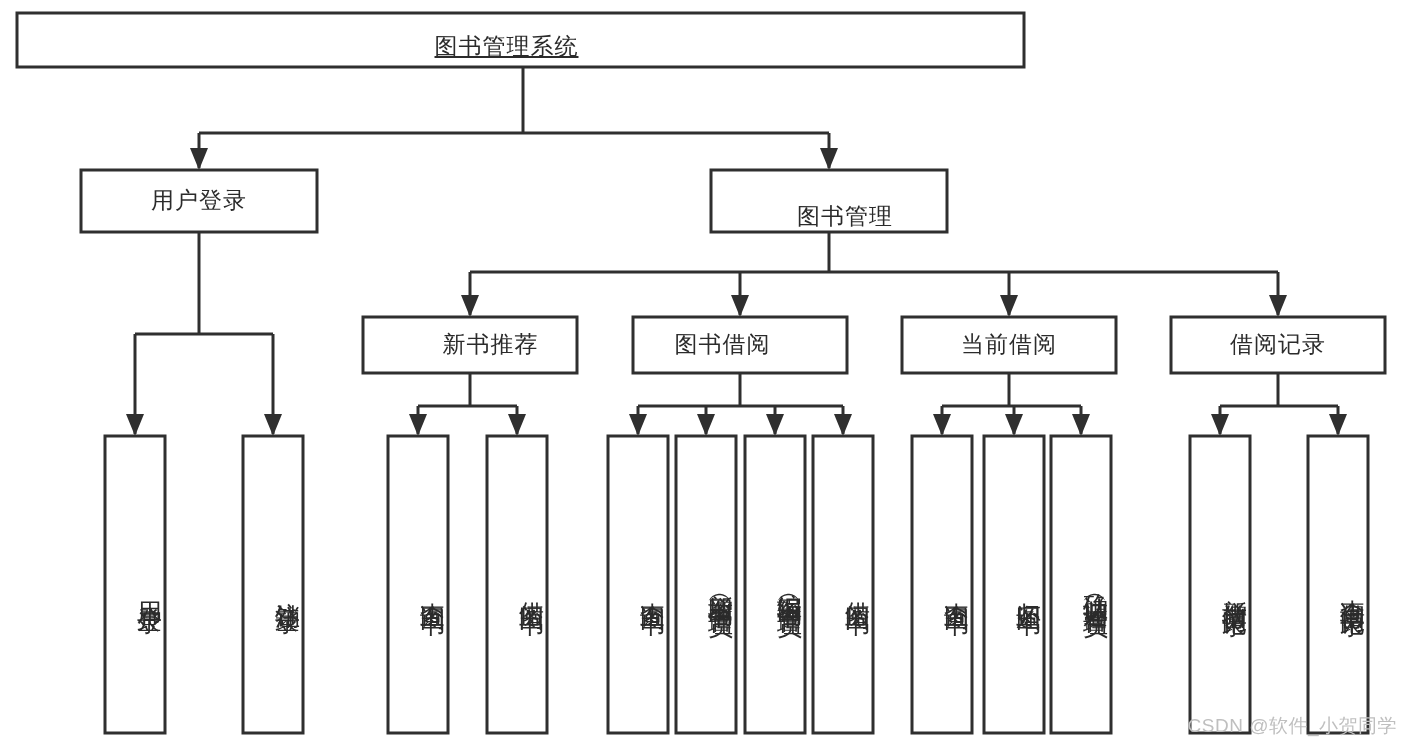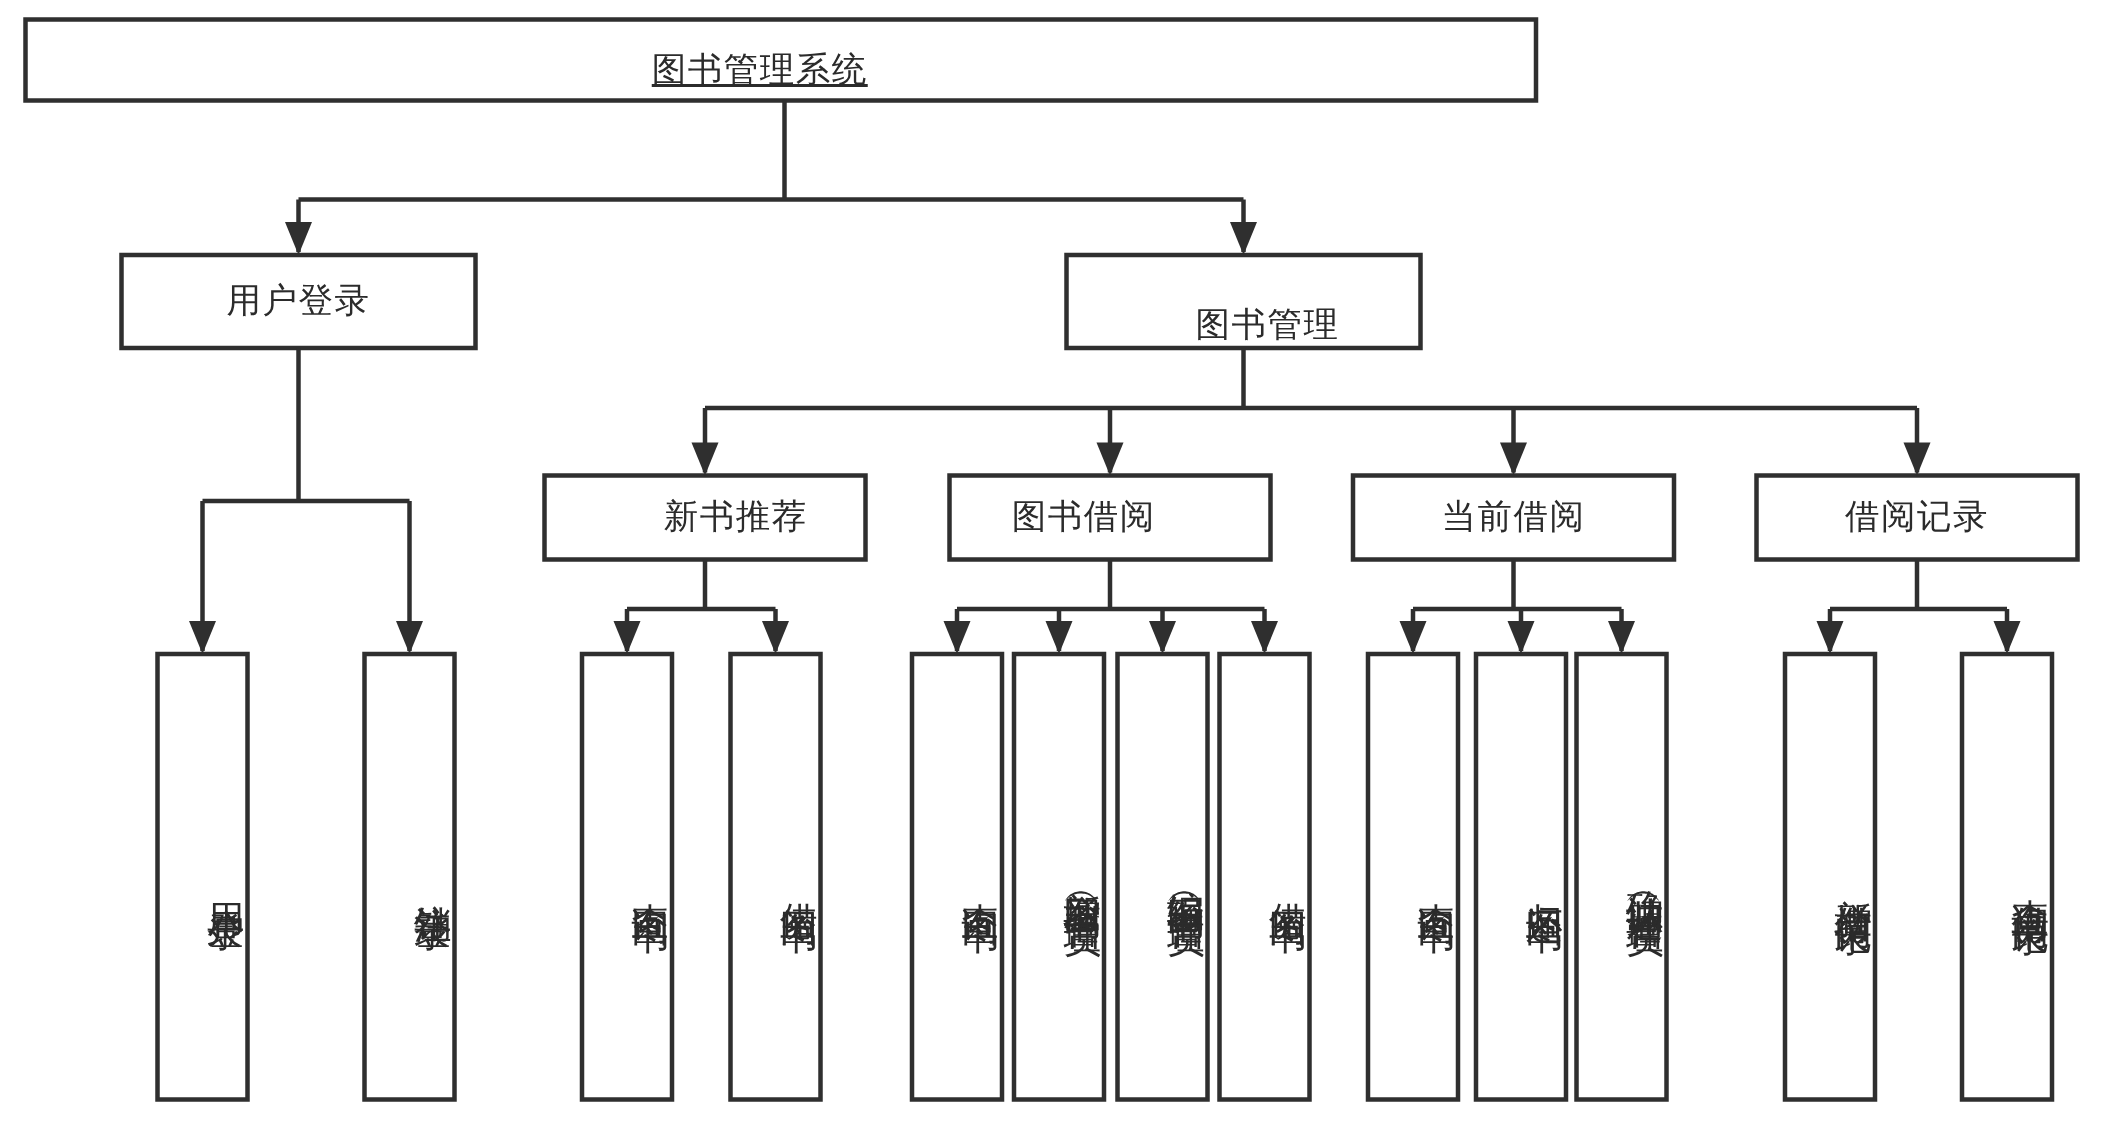--- a/index.html
+++ b/index.html
@@ -180,14 +180,15 @@
       <div class="node-label vertical" style="left: 676px; top: 436px; width: 60px; height: 297px;">新增图书（管理员）</div>
       <div class="node-label vertical" style="left: 745px; top: 436px; width: 60px; height: 297px;">编辑图书（管理员）</div>
       <div class="node-label vertical" style="left: 813px; top: 436px; width: 60px; height: 297px;">借阅图书</div>
       <div class="node-label vertical" style="left: 912px; top: 436px; width: 60px; height: 297px;">查询图书</div>
       <div class="node-label vertical" style="left: 984px; top: 436px; width: 60px; height: 297px;">归还图书</div>
       <div class="node-label vertical" style="left: 1051px; top: 436px; width: 60px; height: 297px;">确认归还（管理员）</div>
       <div class="node-label vertical" style="left: 1190px; top: 436px; width: 60px; height: 297px;">新增借阅记录</div>
       <div class="node-label vertical" style="left: 1308px; top: 436px; width: 60px; height: 297px;">查询借阅记录</div>
     </div>
 
+  <div class="watermark">CSDN @软件_小贺同学</div>
 
 </div>
 
 </body></html>

